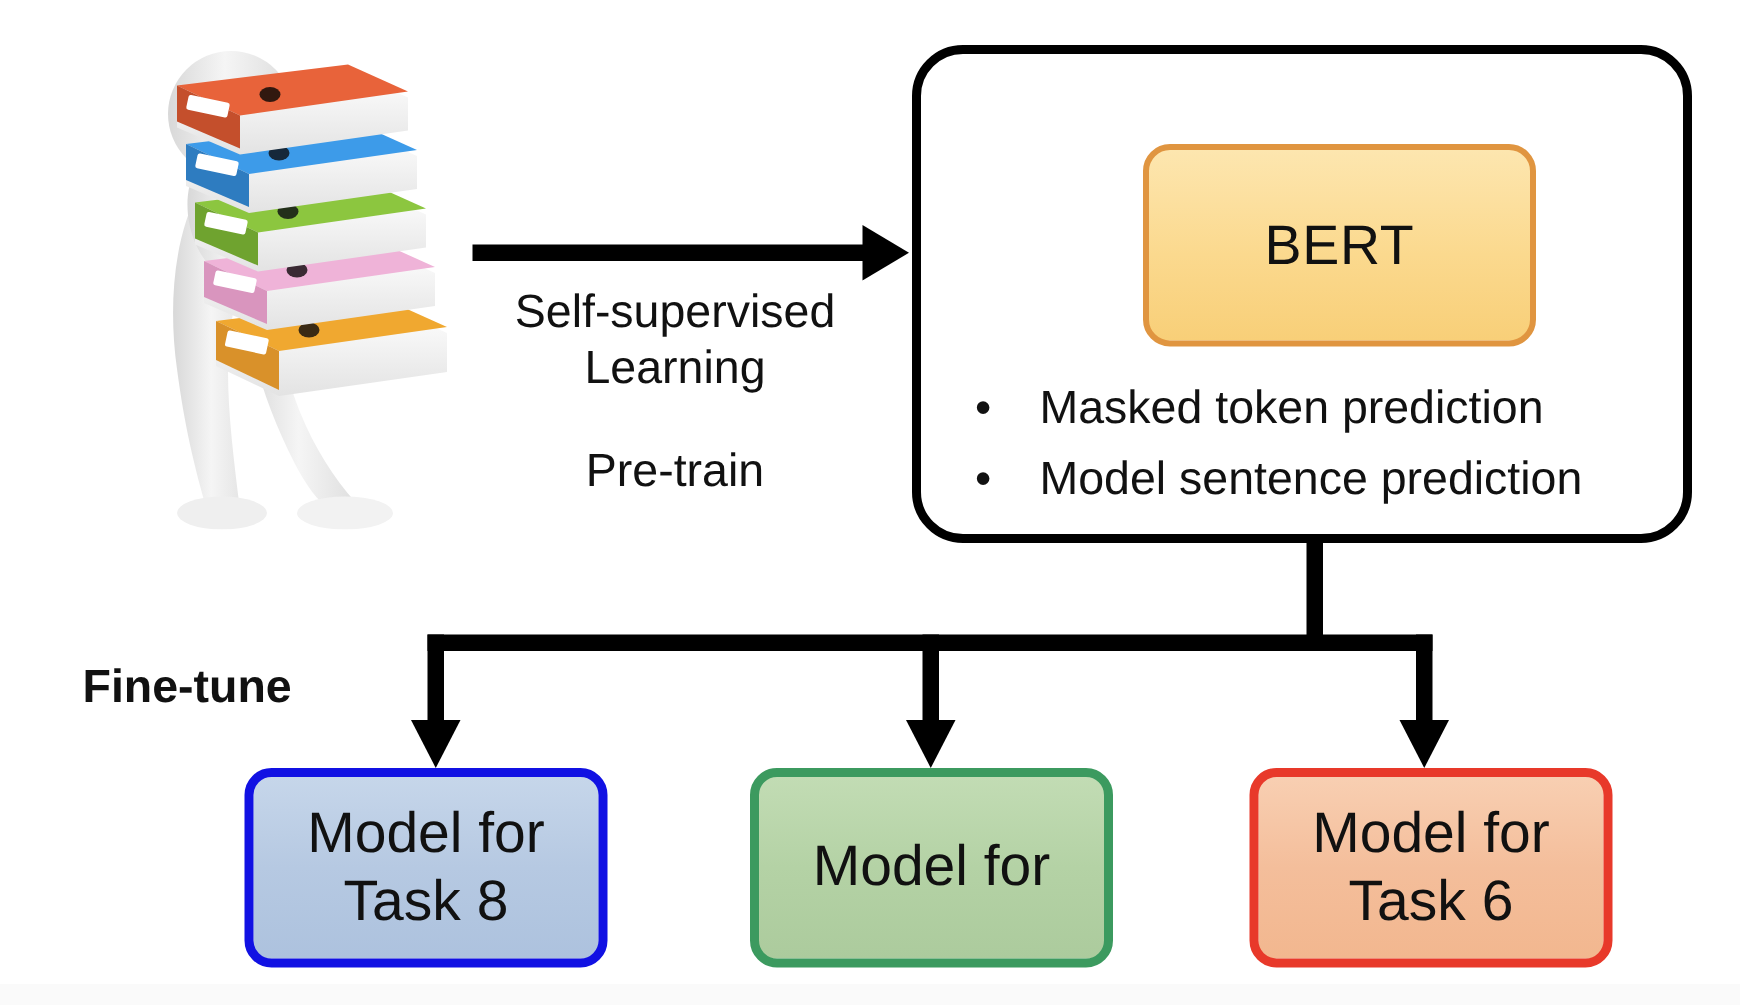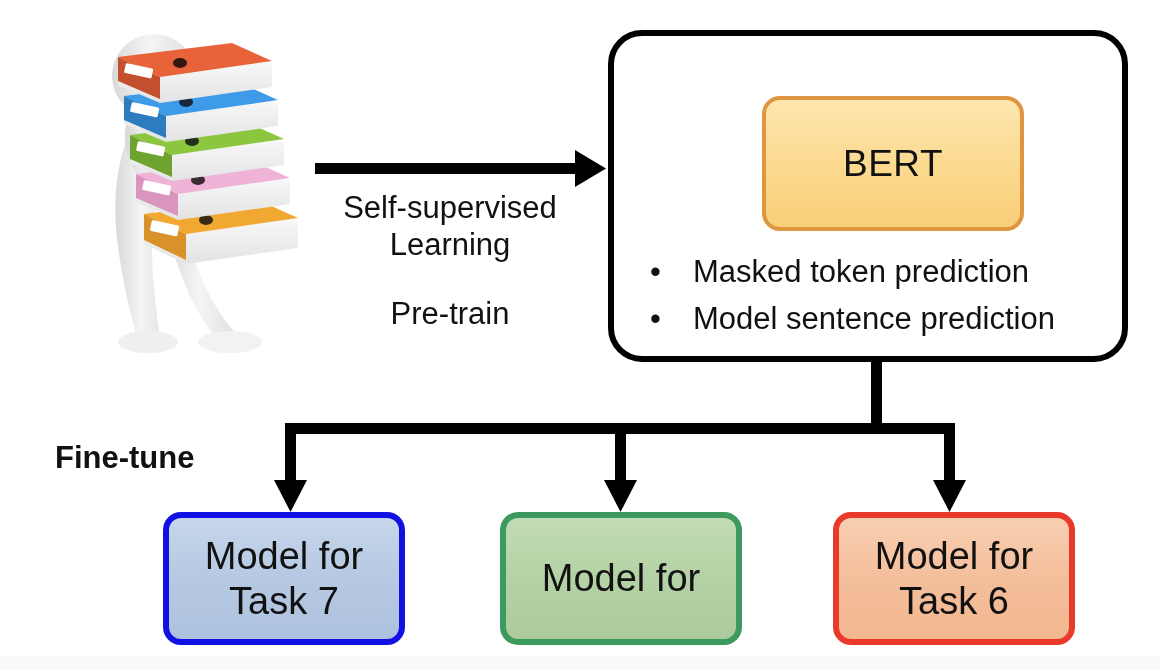--- a/index.html
+++ b/index.html
@@ -171,21 +171,21 @@
       </div>
       <div class="bullet-row">
         <span class="bullet-dot">•</span>
         <span>Model sentence prediction</span>
       </div>
     </div>
   </div>
 
   <div class="task-box" id="task-1">
     <span class="task-line">Model for</span>
-    <span class="task-line">Task 7</span>
+    <span class="task-line">Task 8</span>
   </div>
   <div class="task-box" id="task-2">
     <span class="task-line">Model for</span>
   </div>
   <div class="task-box" id="task-3">
     <span class="task-line">Model for</span>
     <span class="task-line">Task 6</span>
   </div>
 
   <div id="footer-band"></div>

